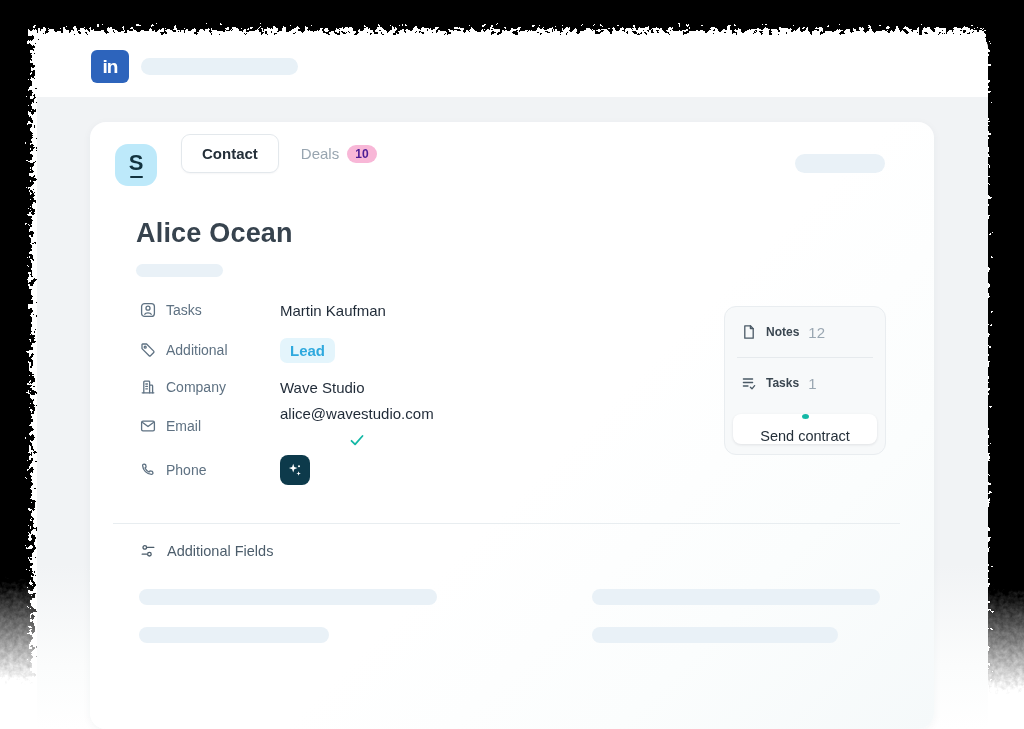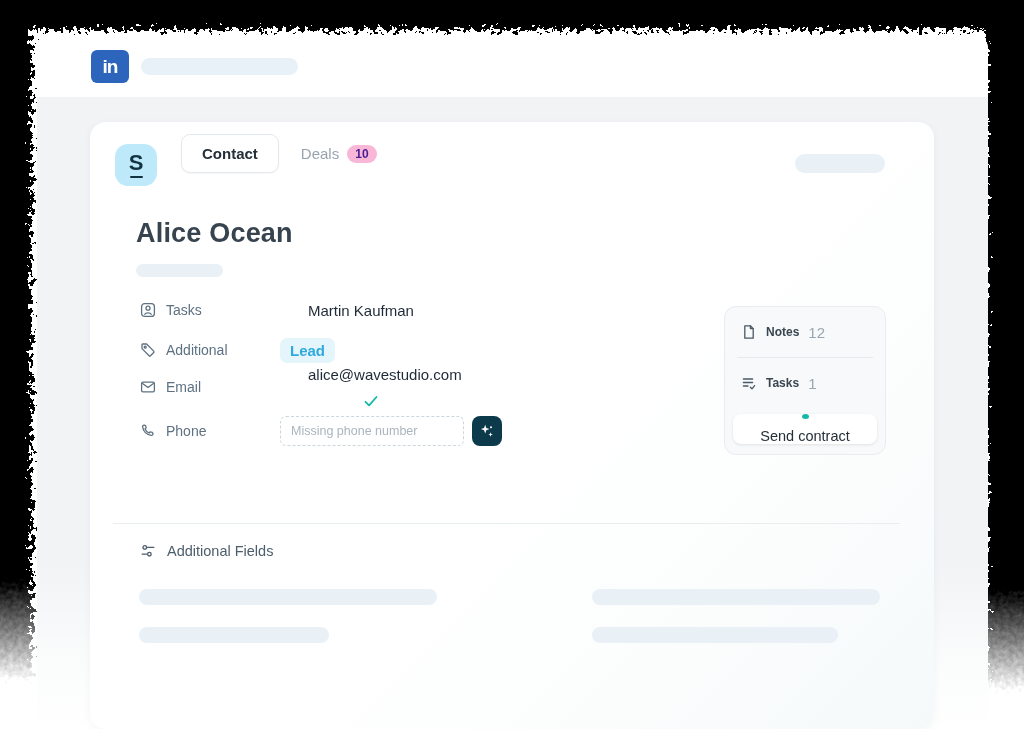--- a/index.html
+++ b/index.html
@@ -46,21 +46,21 @@
   .name{position:absolute;left:46px;top:96px;font-size:27px;font-weight:bold;
         color:var(--heading,#37434e);letter-spacing:.2px;}
   .name-ph{position:absolute;left:46px;top:142px;width:87px;height:13px;border-radius:6.5px;
            background:#e9f1f7;}
 
   
   .fields{position:absolute;left:50px;top:176px;width:460px;display:flex;flex-direction:column;}
   .frow{display:flex;align-items:center;}
   .frow .labelwrap{width:140px;display:flex;align-items:center;gap:10px;color:var(--label,#5e7182);}
   .frow .labelwrap .ftext{font-size:14px;}
-  .frow .val{font-size:15px;color:var(--ink,#1f2a37);margin-left:28px;}
+  .frow .val{font-size:15px;color:var(--ink,#1f2a37);}
   .r1{height:24px;margin-bottom:15px;}
   .r2{height:26px;margin-bottom:12px;}
   .r3{height:24px;margin-bottom:15px;}
   .r4{height:24px;margin-bottom:16px;}
   .r5{height:32px;}
   .lead-badge{background:#e4f5fc;color:var(--accent-blue,#2fa9de);font-size:15px;font-weight:bold;
               padding:4px 10px;border-radius:7px;cursor:pointer;}
   .emailwrap{display:flex;align-items:center;gap:10px;flex-direction:column;}
   .phonewrap{display:flex;align-items:center;gap:8px;}
   .phone-input{width:162px;height:28px;border:1.5px dashed #cbd6dd;border-radius:6px;
@@ -166,20 +166,32 @@
             <div class="labelwrap">
               <svg class="icon16" viewBox="0 0 16 16" fill="none" stroke="currentColor" stroke-width="1.3" stroke-linecap="round" stroke-linejoin="round">
                 <path d="M2 2.6v4l7.1 7.1a1 1 0 0 0 1.4 0l3.2-3.2a1 1 0 0 0 0-1.4L6.6 2H2.6a.6.6 0 0 0-.6.6z"></path>
                 <circle cx="5.2" cy="5.2" r="1"></circle>
               </svg>
               <span class="ftext">Additional</span>
             </div>
             <span class="lead-badge">Lead</span>
           </div>
 
+          <div class="frow r3">
+            <div class="labelwrap">
+              <svg class="icon16" viewBox="0 0 16 16" fill="none" stroke="currentColor" stroke-width="1.3" stroke-linecap="round" stroke-linejoin="round">
+                <path d="M2.2 13.8h11.6"></path>
+                <path d="M3.8 13.8V3a.8.8 0 0 1 .8-.8h4.2a.8.8 0 0 1 .8.8v10.8"></path>
+                <path d="M9.6 6.2h2.2a.8.8 0 0 1 .8.8v6.8"></path>
+                <path d="M5.8 5h1.6M5.8 7.4h1.6M5.8 9.8h1.6"></path>
+              </svg>
+              <span class="ftext">Company</span>
+            </div>
+            <span class="val">Wave Studio</span>
+          </div>
 
           <div class="frow r4">
             <div class="labelwrap">
               <svg class="icon16" viewBox="0 0 16 16" fill="none" stroke="currentColor" stroke-width="1.3" stroke-linecap="round" stroke-linejoin="round">
                 <rect x="1.6" y="3.2" width="12.8" height="9.6" rx="1.4"></rect>
                 <path d="M2.6 4.6 8 8.6l5.4-4"></path>
               </svg>
               <span class="ftext">Email</span>
             </div>
             <div class="emailwrap">
@@ -191,21 +203,20 @@
           </div>
 
           <div class="frow r5">
             <div class="labelwrap">
               <svg class="icon16" viewBox="0 0 16 16" fill="none" stroke="currentColor" stroke-width="1.3" stroke-linecap="round" stroke-linejoin="round">
                 <path d="M5.6 2.6 4.2 2.1c-.8-.2-1.7.5-1.6 1.5.4 4.7 4.1 8.4 8.8 8.8 1 .1 1.7-.8 1.5-1.6l-.5-1.4-2.4-.5-1 1.1A8.6 8.6 0 0 1 5 6l1.1-1z"></path>
               </svg>
               <span class="ftext">Phone</span>
             </div>
             <div class="phonewrap">
-              <input class="phone-input" type="text" placeholder="Missing phone number" style="">
               <button class="sparkle-btn">
                 <svg class="icon16" viewBox="0 0 16 16" fill="#ffffff">
                   <path d="M6.2 1.8 7.3 5l3.2 1.1-3.2 1.1-1.1 3.2-1.1-3.2L1.9 6.1 5.1 5z"></path>
                   <path d="M11.6 9.2l.6 1.7 1.7.6-1.7.6-.6 1.7-.6-1.7-1.7-.6 1.7-.6z"></path>
                   <circle cx="12" cy="4.2" r="1"></circle>
                 </svg>
               </button>
             </div>
           </div>
 

